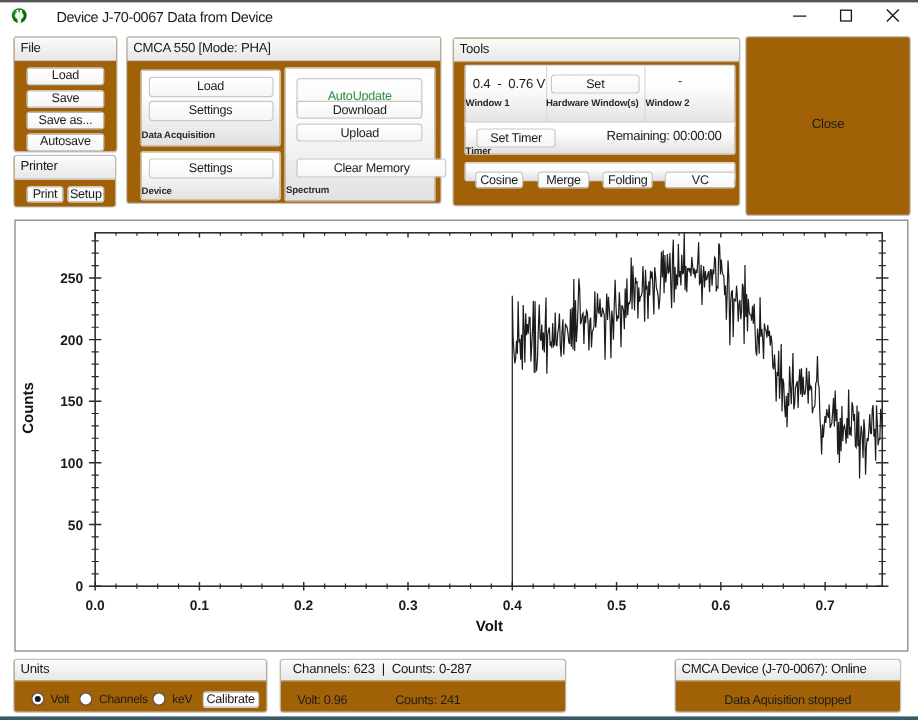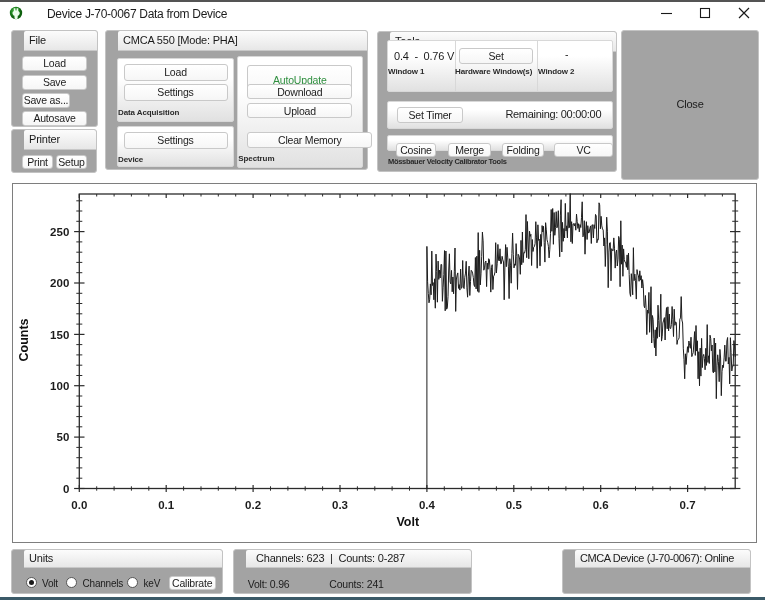--- a/index.html
+++ b/index.html
@@ -1,19 +1,19 @@
 <!DOCTYPE html>
 <html><head>
 <meta charset="utf-8">
 <style>
 * { margin:0; padding:0; box-sizing:border-box; }
 html,body { width:765px; height:600px; background:#ffffff;
   font-family:"Liberation Sans", sans-serif; color:#1c1c1c; overflow:hidden; }
 .abs { position:absolute; }
-.gbox { position:absolute; border:1px solid #c3c3c3; border-radius:3px; background:#a3a3a3;padding-left:12px; }
+.gbox { position:absolute; border:1px solid #c3c3c3; border-radius:3px; background:#a16207; }
 .ghead { height:20px; background:linear-gradient(#fcfcfc,#e7e7e7); border-bottom:1px solid #c8c8c8;
   border-radius:2px 2px 0 0; font-size:11px; letter-spacing:-0.2px; line-height:19px; padding-left:5px; color:#1a1a1a; }
 .sub { position:absolute; border:1px solid #d8d8d8; border-radius:2px;
   background:linear-gradient(#ffffff 30%,#e1e1e1); }
 .sublab { position:absolute; left:0; right:0; text-align:left; font-size:8px; letter-spacing:-0.1px; font-weight:700; color:#2a2a2a; }
 .btn { position:absolute; border:1px solid #c9c9c9; border-radius:3px;
   background:linear-gradient(#ffffff,#f6f6f6); font-size:10.5px; letter-spacing:-0.2px; color:#1c1c1c;
   display:flex; align-items:center; justify-content:center; }
 .lbl { position:absolute; font-size:10.5px; letter-spacing:-0.2px; color:#1c1c1c; white-space:nowrap; }
 .tl { font:700 11.5px "Liberation Sans", sans-serif; fill:#1c1c1c; }
@@ -40,21 +40,21 @@
 <svg class="abs" style="left:655px;top:4px" width="100" height="18" viewBox="0 0 100 18">
   <line x1="6" y1="9.5" x2="17" y2="9.5" stroke="#1a1a1a" stroke-width="1.1"></line>
   <rect x="45.5" y="4.5" width="9" height="9" fill="none" stroke="#1a1a1a" stroke-width="1.1"></rect>
   <path d="M84 4 l10 10 M94 4 l-10 10" stroke="#1a1a1a" stroke-width="1.2"></path>
 </svg>
 
 <div class="gbox" style="left:11px;top:30px;width:87px;height:97px">
   <div class="ghead">File</div>
   <div class="btn" style="left:10px;top:24.5px;width:65px;height:15.5px">Load</div>
   <div class="btn" style="left:10px;top:43.5px;width:65px;height:15.5px">Save</div>
-  <div class="btn" style="left:10px;top:61.5px;width:48px;height:15.5px">Save as...</div>
+  <div class="btn" style="left:10px;top:61.5px;width:65px;height:15.5px">Save as...</div>
   <div class="btn" style="left:10px;top:79.5px;width:65px;height:15.5px">Autosave</div>
 </div>
 
 <div class="gbox" style="left:11px;top:129px;width:86px;height:44px">
   <div class="ghead">Printer</div>
   <div class="btn" style="left:10px;top:25px;width:31px;height:14px">Print</div>
   <div class="btn" style="left:44px;top:25px;width:31px;height:14px">Setup</div>
 </div>
 
 <div class="gbox" style="left:105px;top:30px;width:263px;height:140px">
@@ -72,40 +72,40 @@
     <div class="btn" style="left:9px;top:7.6px;width:105px;height:31px;color:#2f8f3f">AutoUpdate</div>
     <div class="btn" style="left:9px;top:26.6px;width:105px;height:15.5px">Download</div>
     <div class="btn" style="left:9px;top:45.6px;width:105px;height:15.5px">Upload</div>
     <div class="btn" style="left:9px;top:74.8px;width:125px;height:15.5px">Clear Memory</div>
     <div class="sublab" style="top:97px">Spectrum</div>
   </div>
 </div>
 
 <div class="gbox" style="left:377px;top:31px;width:240px;height:141px">
   <div class="ghead">Tools</div>
-  <div class="sub" style="left:9px;top:8px;width:226px;height:52px">
+  <div class="sub" style="left:9px;top:22px;width:226px;height:52px">
     <div class="abs" style="left:66.6px;top:0;width:1px;height:100%;background:#d8d8d8"></div>
     <div class="abs" style="left:148.9px;top:0;width:1px;height:100%;background:#d8d8d8"></div>
     <div class="lbl" style="left:6px;top:9px;font-size:11px">0.4&nbsp; -&nbsp; 0.76 V</div>
     <div class="sublab" style="left:0;width:66px;top:26px;font-weight:700">Window 1</div>
     <div class="btn" style="left:71.4px;top:7px;width:73.4px;height:16.3px">Set</div>
     <div class="sublab" style="left:67px;width:82px;top:26px;font-weight:700">Hardware Window(s)</div>
     <div class="lbl" style="left:177px;top:7px">-</div>
     <div class="sublab" style="left:150px;width:73px;top:26px;font-weight:700">Window 2</div>
   </div>
   <div class="sub" style="left:9px;top:68.6px;width:226px;height:28.4px">
     <div class="btn" style="left:8.7px;top:5.8px;width:66.8px;height:15.2px">Set Timer</div>
     <div class="lbl" style="left:117.4px;top:6.5px;font-size:11px;letter-spacing:-0.3px">Remaining: 00:00:00</div>
+    <div class="sublab" style="top:19.5px;font-weight:700">Timer</div>
   </div>
   <div class="sub" style="left:9px;top:103.4px;width:226px;height:16px">
     <div class="btn" style="left:7.8px;top:7px;width:40.3px;height:13.5px">Cosine</div>
     <div class="btn" style="left:60.3px;top:7px;width:42.6px;height:13.5px">Merge</div>
     <div class="btn" style="left:114.2px;top:7px;width:41.9px;height:13.5px">Folding</div>
     <div class="btn" style="left:165.8px;top:7px;width:59.7px;height:13.5px">VC</div>
-    <div class="sublab" style="top:21px;font-size:7.5px;letter-spacing:-0.3px">Mössbauer Velocity Calibrator Tools</div>
   </div>
 </div>
 
 <div class="gbox" style="left:621px;top:30px;width:138px;height:150px">
   <div class="lbl" style="left:0;right:0;top:66.5px;text-align:center;position:absolute;font-size:11px">Close</div>
 </div>
 
 <div class="abs" style="left:12px;top:183px;width:744.5px;height:359.5px;border:1px solid #7e7e7e;background:#fff">
 <svg width="745" height="360" viewBox="0 0 745 360" style="position:absolute;left:0;top:0">
 <rect x="66.3" y="10.0" width="655.9" height="294.5" fill="none" stroke="#2b2b2b" stroke-width="1.3"></rect>
@@ -275,15 +275,16 @@
 </div>
 
 <div class="gbox" style="left:233px;top:549px;width:239px;height:45px">
   <div class="ghead" style="height:18px;line-height:17px;padding-left:10px">Channels: 623&nbsp; |&nbsp; Counts: 0-287</div>
   <div class="lbl" style="left:13.7px;top:27.5px">Volt: 0.96</div>
   <div class="lbl" style="left:95.3px;top:27.5px">Counts: 241</div>
 </div>
 
 <div class="gbox" style="left:562px;top:549px;width:189px;height:45px">
   <div class="ghead" style="height:18px;line-height:17px;padding-left:5px;letter-spacing:-0.4px">CMCA Device (J-70-0067): Online</div>
+  <div class="lbl" style="left:0;right:0;top:27.5px;text-align:center;position:absolute">Data Aquisition stopped</div>
 </div>
 
 <div class="abs" style="left:0;top:597px;width:765px;height:3px;background:#3b5a68"></div>
 
 </body></html>

